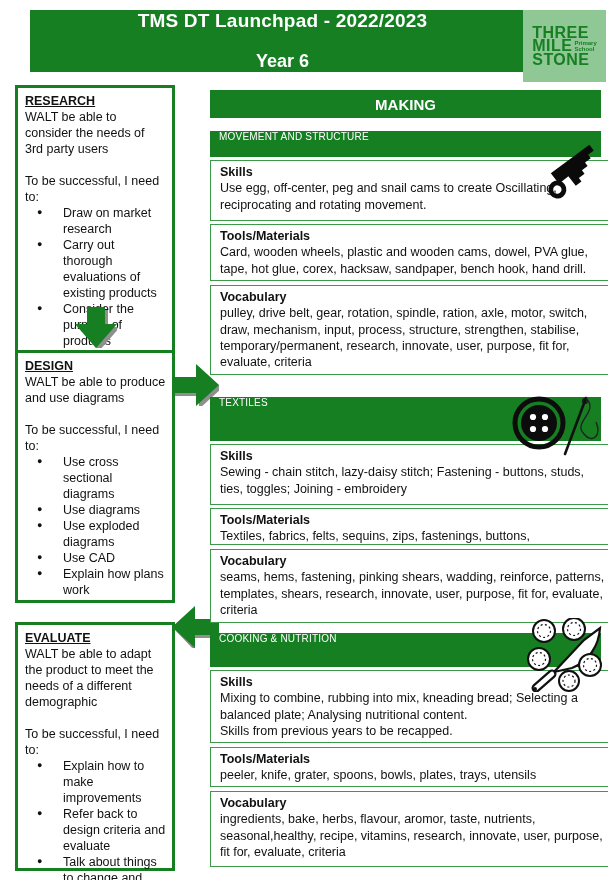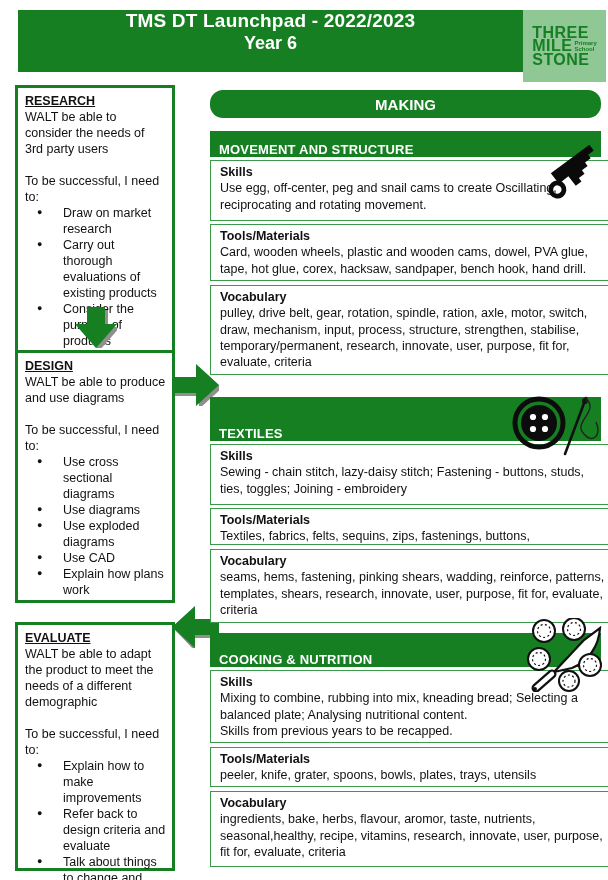--- a/index.html
+++ b/index.html
@@ -1,23 +1,23 @@
 <!DOCTYPE html>
 <html><head>
 <meta charset="utf-8">
 <style>
   * { margin:0; padding:0; box-sizing:border-box; }
   html,body { background:#ffffff; }
   body { font-family:"Liberation Sans", sans-serif; color:#111; }
   .page { position:relative; width:608px; height:880px; background:#fff; overflow:hidden; }
 
   
-  .header-bar { position:absolute; left:18px; top:10px; width:505px; height:62px;
+  .header-bar { position:absolute; left:30px; top:10px; width:505px; height:62px;
     background:#157f22; color:#fff; display:flex; flex-direction:column;
-    align-items:center; justify-content:flex-start; text-align:center; }
+    align-items:center; justify-content:space-between; text-align:center; }
   .header-bar .t1 { font-size:19px; font-weight:bold; letter-spacing:.2px; }
   .header-bar .t2 { font-size:18px; font-weight:bold; margin-top:1px; }
   .logo { position:absolute; left:523px; top:10px; width:83px; height:72px;
     background:#8fc795; display:flex; align-items:center; justify-content:center; }
   .logo-inner { color:#157f22; font-weight:bold; line-height:.82; font-size:16px;
     letter-spacing:.5px; }
   .logo-row { display:flex; align-items:flex-end; }
   .logo-sub { font-size:6px; font-weight:bold; line-height:1.05; margin-left:2px;
     letter-spacing:0; }
 
@@ -34,23 +34,23 @@
   #research-box { top:85px;  height:276px; }
   #design-box   { top:350px; height:253px; }
   #evaluate-box { top:622px; height:249px; }
 
   
   .arrow { position:absolute; }
 
   
   .making-bar { position:absolute; left:210px; top:90px; width:391px; height:28px;
     background:#157f22; color:#fff; font-weight:bold; font-size:15px;
-    display:flex; align-items:center; justify-content:center;border-radius:13px; }
+    display:flex; align-items:center; justify-content:center; }
   .sec-bar { position:absolute; left:210px; width:391px; background:#157f22;
-    color:#fff; font-weight:bold; font-size:13px; display:flex; align-items:flex-end;
+    color:#fff; font-weight:normal; font-size:10px; display:flex; align-items:flex-start;
     padding-left:9px; letter-spacing:.2px; }
   .sub-box { position:absolute; left:210px; width:405px; background:#fff;
     border:1.5px solid #3a9a4a; padding:3px 9px 4px 9px; font-size:12.5px;
     line-height:1.3; }
   .sub-box .lbl { font-weight:bold; }
 
   #sec1-bar { top:131px; height:26px; }
   #sec1-skills { top:160px; height:61px; }
   #sec1-tools  { top:224px; height:57px; }
   #sec1-vocab  { top:285px; height:90px; }

